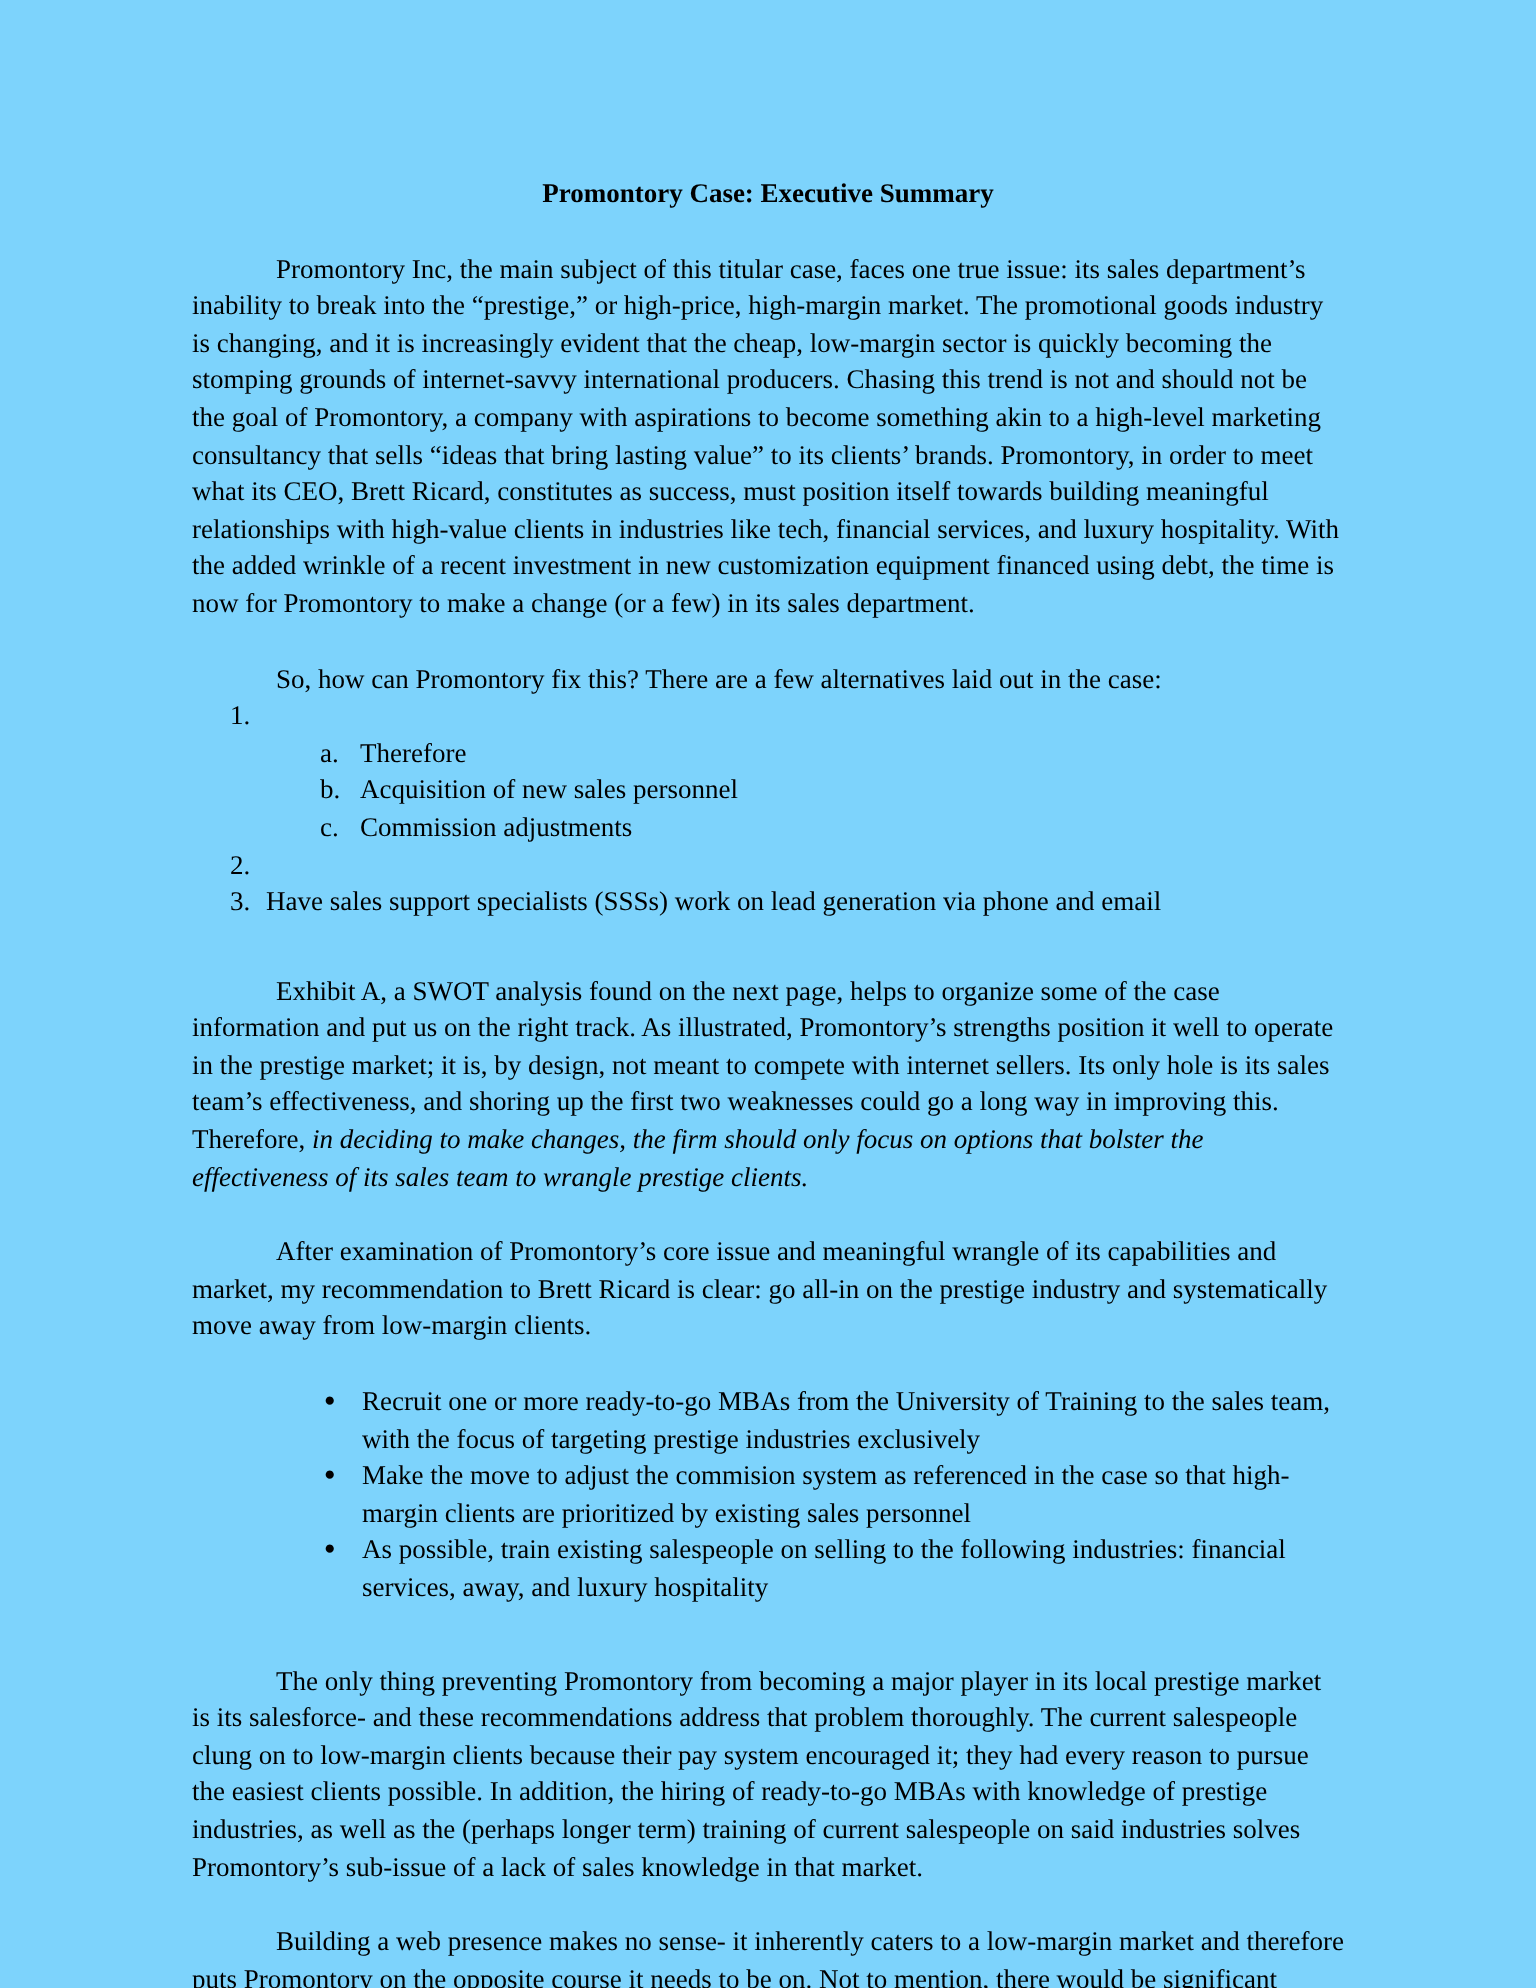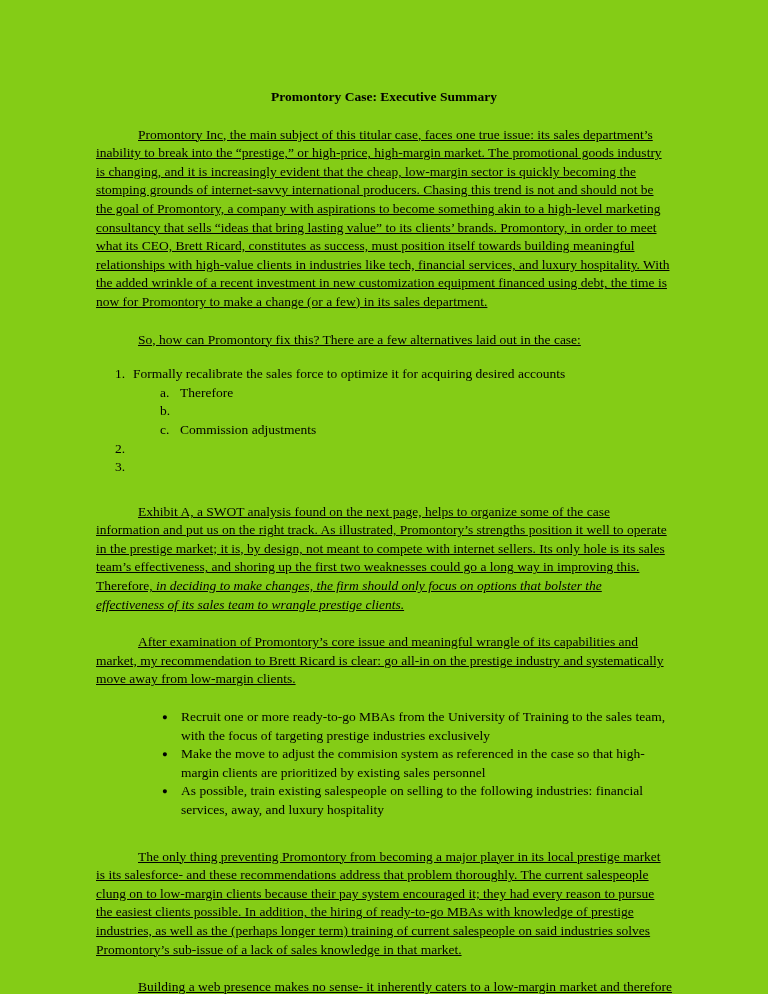--- a/index.html
+++ b/index.html
@@ -2,40 +2,39 @@
 <html><head>
 <meta charset="utf-8">
 <style>
   * { margin: 0; padding: 0; box-sizing: border-box; }
   html, body { background: #ffffff; }
   .page {
     position: relative;
     width: 768px;
     height: 994px;
     margin: 0 auto;
-    background: #84cc16;
+    background: #7dd3fc;
     color: #000000;
     font-family: "Liberation Serif", "DejaVu Serif", serif;
     font-size: 13.5px;
     line-height: 18.6px;
     padding: 88px 96px 40px 96px;
     overflow: hidden;
   }
   .doc-title {
     text-align: center;
     font-weight: bold;
     margin-bottom: 19px;
   }
   p.para {
     text-indent: 42px;
     margin-bottom: 19px;
     text-align: left;
-    text-decoration: underline;
   }
-  p.para.lead { margin-bottom: 16px; }
+  p.para.lead { margin-bottom: 0; }
   .numbered-list { margin-bottom: 26px; }
   .list-item { display: flex; margin-left: 19px; }
   .list-item .marker { flex: 0 0 18px; }
   .sub-item { display: flex; margin-left: 64px; }
   .sub-item .marker { flex: 0 0 20px; }
   .bullet-list { margin: 14px 0 28px 0; }
   .bullet-item { display: flex; margin-left: 66px; }
   .bullet-item .marker {
     flex: 0 0 19px;
     font-size: 9.5px;
@@ -50,38 +49,39 @@
 
   <div class="doc-title">Promontory Case: Executive Summary</div>
 
   <p class="para">Promontory Inc, the main subject of this titular case, faces one true issue: its sales department’s inability to break into the “prestige,” or high-price, high-margin market. The promotional goods industry is changing, and it is increasingly evident that the cheap, low-margin sector is quickly becoming the stomping grounds of internet-savvy international producers. Chasing this trend is not and should not be the goal of Promontory, a company with aspirations to become something akin to a high-level marketing consultancy that sells “ideas that bring lasting value” to its clients’ brands. Promontory, in order to meet what its CEO, Brett Ricard, constitutes as success, must position itself towards building meaningful relationships with high-value clients in industries like tech, financial services, and luxury hospitality. With the added wrinkle of a recent investment in new customization equipment financed using debt, the time is now for Promontory to make a change (or a few) in its sales department.</p>
 
   <p class="para lead">So, how can Promontory fix this? There are a few alternatives laid out in the case:</p>
 
   <div class="numbered-list">
     <div class="list-item">
       <span class="marker">1.</span>
-      <span class="text">Formally recalibrate the sales force to optimize it for acquiring desired accounts</span>
     </div>
     <div class="sub-item">
       <span class="marker">a.</span>
       <span class="text">Therefore</span>
     </div>
     <div class="sub-item">
       <span class="marker">b.</span>
+      <span class="text">Acquisition of new sales personnel</span>
     </div>
     <div class="sub-item">
       <span class="marker">c.</span>
       <span class="text">Commission adjustments</span>
     </div>
     <div class="list-item">
       <span class="marker">2.</span>
     </div>
     <div class="list-item">
       <span class="marker">3.</span>
+      <span class="text">Have sales support specialists (SSSs) work on lead generation via phone and email</span>
     </div>
   </div>
 
   <p class="para"><span>Exhibit A, a SWOT analysis found on the next page, helps to organize some of the case information and put us on the right track. As illustrated, Promontory’s strengths position it well to operate in the prestige market; it is, by design, not meant to compete with internet sellers. Its only hole is its sales team’s effectiveness, and shoring up the first two weaknesses could go a long way in improving this. Therefore, </span><span class="italic">in deciding to make changes, the firm should only focus on options that bolster the effectiveness of its sales team to wrangle prestige clients.</span></p>
 
   <p class="para">After examination of Promontory’s core issue and meaningful wrangle of its capabilities and market, my recommendation to Brett Ricard is clear: go all-in on the prestige industry and systematically move away from low-margin clients.</p>
 
   <div class="bullet-list">
     <div class="bullet-item">
       <span class="marker">●</span>

